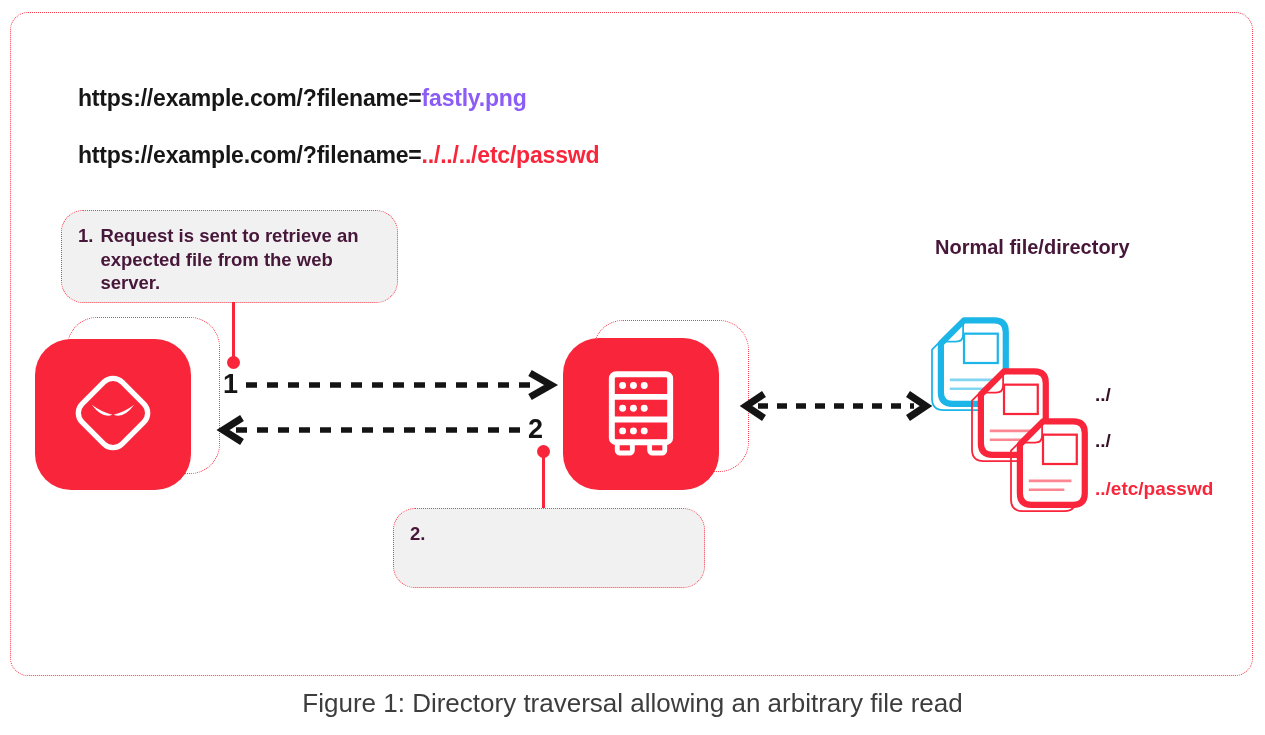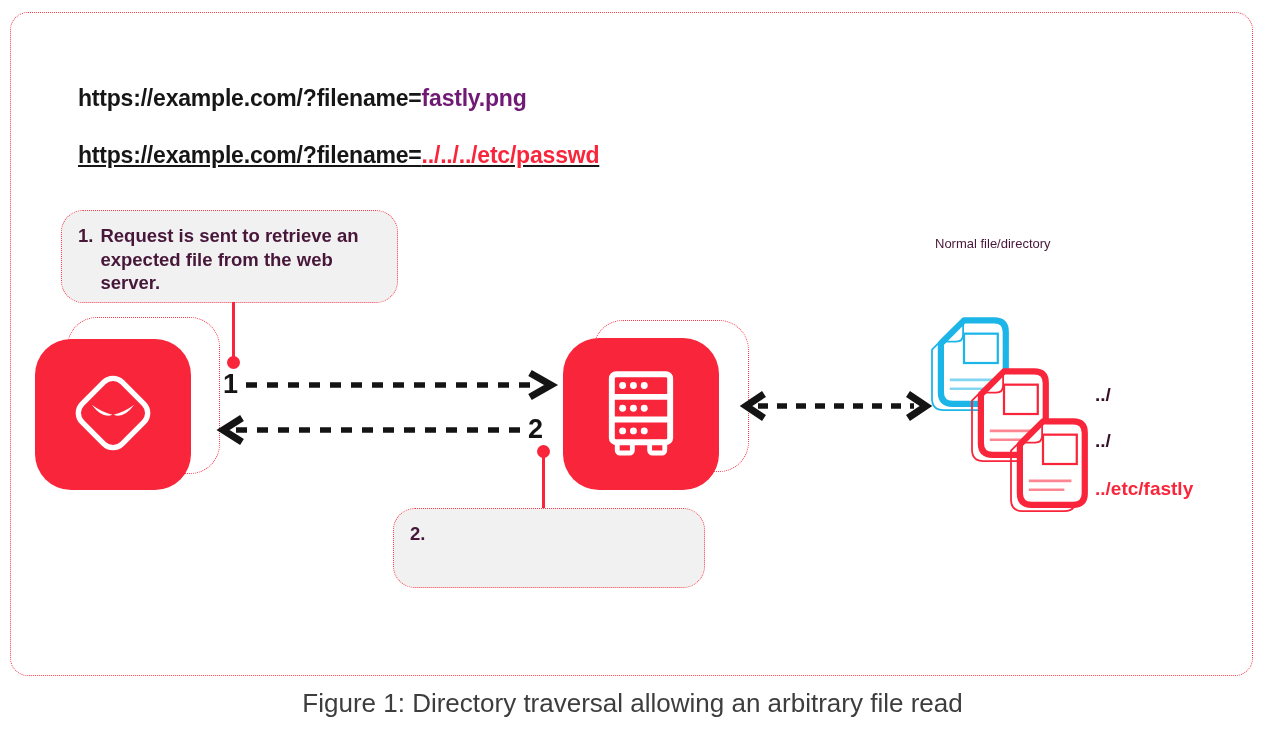--- a/index.html
+++ b/index.html
@@ -11,22 +11,22 @@
 
   
   .frame {
     left:10px; top:12px; width:1241px; height:662px;
     border:1.5px dotted #FA3D4D; border-radius:18px;
   }
 
   
   .url-line { left:78px; font-size:23px; font-weight:700; color:#161616; letter-spacing:-0.2px; white-space:nowrap; }
   .url-1 { top:85px; }
-  .url-2 { top:142px;text-decoration:underline; }
-  .url-cyan { color:#701a75; }
+  .url-2 { top:142px; }
+  .url-cyan { color:#8b5cf6; }
   .url-red  { color:#F9253A; }
 
   
   .callout {
     background:#F2F1F1; border:1.6px dotted #FA3D4D; border-radius:22px;
     color:#47173A; font-weight:700; font-size:18.5px; line-height:1.28;
     display:flex; gap:7px; padding:13px 14px 12px 16px; box-sizing:border-box;
   }
   .callout-1 { left:61px; top:210px; width:337px; height:93px; }
   .callout-2 { left:393px; top:508px; width:312px; height:80px; }
@@ -57,21 +57,21 @@
   
   .arrow-num { font-size:27px; font-weight:700; color:#141414; }
   .num-1 { left:223px; top:369px; }
   .num-2 { left:528px; top:414px; }
   .arrow-svg { overflow:visible; }
   .arrow-1 { left:246px; top:370px; }
   .arrow-2 { left:220px; top:415px; }
   .arrow-3 { left:743px; top:391px; }
 
   
-  .file-label { font-size:13px; font-weight:400; color:#47173A; white-space:nowrap; }
+  .file-label { font-size:20px; font-weight:700; color:#47173A; white-space:nowrap; }
   .lbl-normal  { left:935px; top:236px; }
   .lbl-private { left:935px; top:542px; }
   .path-label { font-size:19px; font-weight:700; color:#351026; white-space:nowrap; }
   .path-1 { left:1095px; top:384px; }
   .path-2 { left:1095px; top:430px; }
   .path-3 { left:1095px; top:478px; color:#F9253A; }
   .file-icon svg { width:80px; height:96px; overflow:visible; display:block; }
   .file-cyan  { left:932px;  top:315px; color:#1CB5E8; }
   .file-red-1 { left:972px;  top:366px; color:#F9253A; }
   .file-red-2 { left:1011px; top:416px; color:#F9253A; }
@@ -196,18 +196,18 @@
       </g>
       <path d="M 36 5 L 70 5 Q 83 5 83 18 L 83 86 Q 83 99 70 99 L 23 99 Q 10 99 10 86 L 10 31 Z" fill="#ffffff" stroke="currentColor" stroke-width="7" stroke-linejoin="round"></path>
       <path d="M 35 7 L 35 21 Q 35 29 27 29 L 12 29" fill="none" stroke="currentColor" stroke-width="2"></path>
       <rect x="36" y="20" width="38" height="33" fill="none" stroke="currentColor" stroke-width="2.5"></rect>
       <path d="M 20 72 H 68 M 20 82 H 60" fill="none" stroke="currentColor" stroke-width="3" opacity="0.55"></path>
     </svg>
   </div>
 
   <div class="abs path-label path-1">../</div>
   <div class="abs path-label path-2">../</div>
-  <div class="abs path-label path-3">../etc/fastly</div>
+  <div class="abs path-label path-3">../etc/passwd</div>
 
 
   <div class="abs caption">Figure 1: Directory traversal allowing an arbitrary file read</div>
 
 </div>
 
 </body></html>

